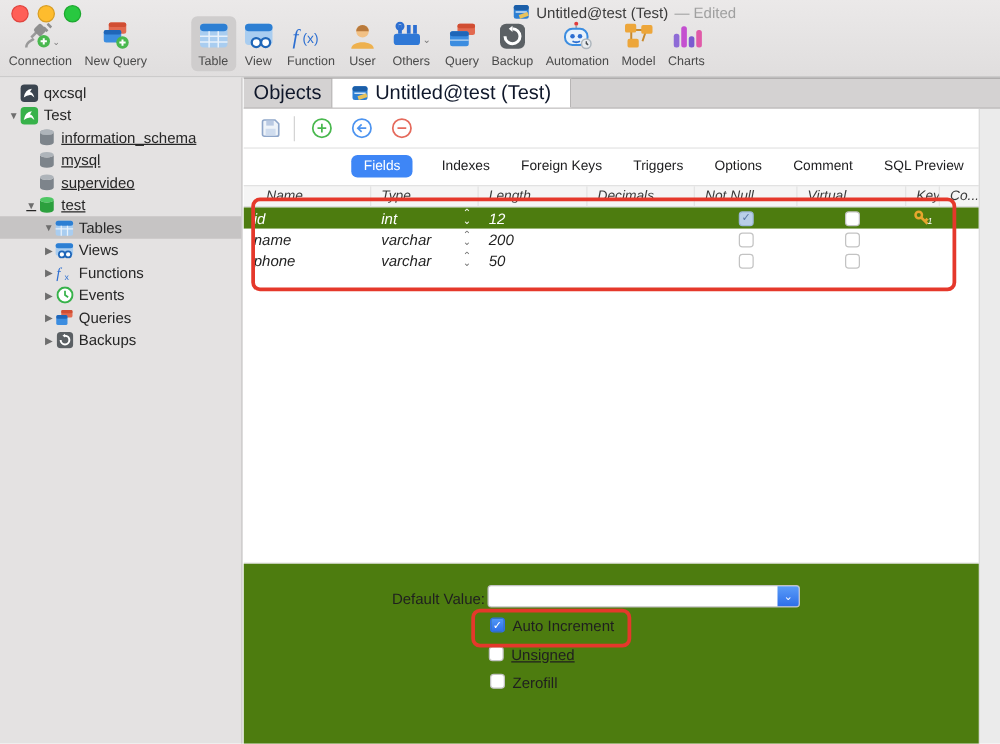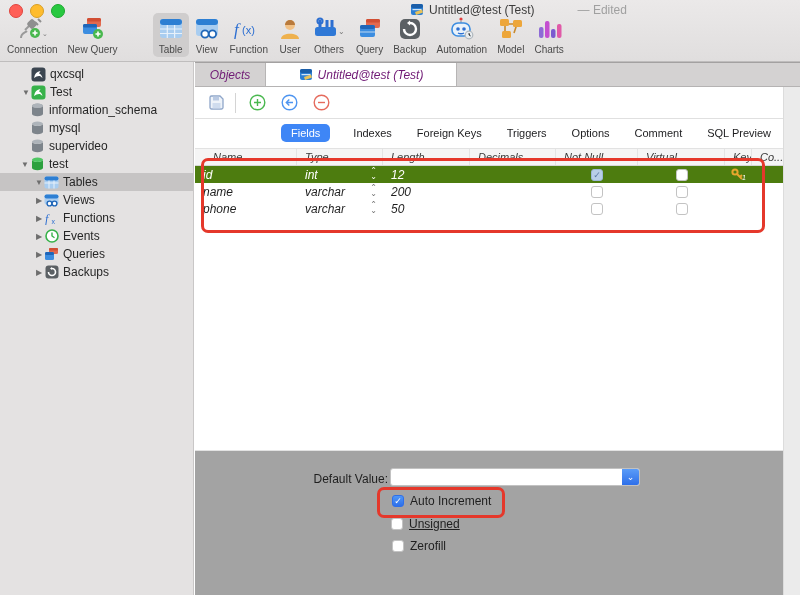--- a/index.html
+++ b/index.html
@@ -9,41 +9,41 @@
   
   .titlebar{position:absolute;left:0;top:0;width:800px;height:61px;
     background:linear-gradient(#ebe9e9,#e0dede);border-bottom:1px solid #bfbdbd;}
   .traffic{position:absolute;left:9px;top:4px;display:flex;gap:7px;}
   .dot{width:12px;height:12px;border-radius:50%;}
   .dot.red{background:#ff5f57;border:0.5px solid #e0443e;}
   .dot.yellow{background:#febc2e;border:0.5px solid #d89e24;}
   .dot.green{background:#28c840;border:0.5px solid #1da82f;}
   .win-title{position:absolute;left:410px;top:3px;display:flex;align-items:center;gap:5px;
     font-size:12px;color:#3c3c3c;white-space:nowrap;}
-  .win-title .edited{color:#a0a0a0;margin-left:38px;}
+  .win-title .edited{color:#a0a0a0;}
   .app-toolbar{position:absolute;left:2px;top:13px;display:flex;align-items:flex-start;}
   .tb-item{display:flex;flex-direction:column;align-items:center;padding:2px 5px;border-radius:5px;}
   .tb-item .tb-icon{height:28px;display:flex;align-items:center;justify-content:center;}
   .tb-item .tb-label{font-size:10px;color:#4a4a4a;margin-top:1px;white-space:nowrap;}
   .tb-item.selected{background:#cfcdcd;}
   .tb-gap{width:30px;}
 
   
   .sidebar{position:absolute;left:0;top:62px;width:194px;height:533px;
     background:#e4e2e2;border-right:1px solid #c9c7c7;padding-top:3px;box-sizing:border-box;}
   .tree-row{height:18px;display:flex;align-items:center;font-size:12px;color:#262626;white-space:nowrap;}
   .tree-row.selected{background:#c6c4c4;}
   .tree-arrow{width:10px;text-align:center;font-size:8px;color:#6e6e6e;flex:0 0 10px;}
   .tree-icon{width:15px;height:15px;flex:0 0 15px;margin-right:4px;display:flex;align-items:center;justify-content:center;}
-  .lvl0{padding-left:21px;} .lvl1{padding-left:20px;} .lvl2{padding-left:34px;}
+  .lvl0{padding-left:6px;} .lvl1{padding-left:20px;text-decoration:underline;} .lvl2{padding-left:34px;}
 
   
   .tabbar{position:absolute;left:195px;top:62px;width:605px;height:25px;
     background:#d4d2d2;border-top:1px solid #a3a1a1;border-bottom:1px solid #b5b3b3;display:flex;box-sizing:border-box;}
-  .tab{display:flex;align-items:center;justify-content:center;font-size:12px;color:#701a75;gap:5px;font-style:italic;}
+  .tab{display:flex;align-items:center;justify-content:center;font-size:16px;color:#0f172a;gap:5px;}
   .tab.inactive{width:70px;border-right:1px solid #b7b5b5;}
   .tab.active{width:190px;background:#fff;border-right:1px solid #b7b5b5;}
 
   .edit-toolbar{position:absolute;left:195px;top:87px;width:588px;height:32px;background:#fff;
     border-bottom:1px solid #e0e0e0;display:flex;align-items:center;box-sizing:border-box;}
   .et-btn{width:18px;height:18px;display:flex;align-items:center;justify-content:center;}
   .et-sep{width:1px;height:20px;background:#d4d4d4;margin:0 12px 0 10px;}
 
   .segrow{position:absolute;left:195px;top:119px;width:664px;height:27px;background:#fff;
     display:flex;align-items:center;justify-content:center;gap:21px;font-size:11px;color:#1d1d1f;}
@@ -72,27 +72,27 @@
   .cbox.checked-blue{background:linear-gradient(#4f97f7,#2e6fe9);border-color:#2e6fe9;color:#fff;}
   .cbox.checked-blue::after{content:"✓";font-size:9px;}
 
   .keynum{font-size:7px;color:#3a3a3a;margin-left:-2px;margin-top:6px;}
   .grow.selected .keynum{color:#fff;}
 
   .hsep{position:absolute;left:195px;top:450px;width:588px;height:1px;background:#e2e2e2;}
   .right-strip{position:absolute;left:783px;top:87px;width:17px;height:508px;background:#ebebeb;border-left:1px solid #dcdcdc;box-sizing:border-box;}
 
   
-  .props{position:absolute;left:195px;top:451px;width:588px;height:144px;background:#a3a3a3;font-size:12px;color:#1f1f1f;}
+  .props{position:absolute;left:195px;top:451px;width:588px;height:144px;background:#4d7c0f;font-size:12px;color:#1f1f1f;}
   .dv-label{position:absolute;left:115px;top:21px;width:78px;text-align:right;}
   .combo{position:absolute;left:195px;top:17px;width:250px;height:18px;border:1px solid #c2c2c2;border-radius:3px;
     background:#fff;box-sizing:border-box;}
   .combo-btn{position:absolute;right:0;top:0;width:17px;height:16px;border-radius:0 2px 2px 0;
     background:linear-gradient(#5a9cf8,#2e6fe9);color:#fff;display:flex;align-items:center;justify-content:center;font-size:9px;}
-  .prop-check{position:absolute;display:flex;align-items:center;gap:6px;}
+  .prop-check{position:absolute;display:flex;align-items:flex-start;gap:6px;}
 
   
   .anno{position:absolute;border:3px solid #e5382b;border-radius:7px;pointer-events:none;}
   .anno1{left:201px;top:158px;width:558px;height:69px;}
   .anno2{left:377px;top:487px;width:122px;height:25px;}
 
   svg{display:block;}
 </style>
 </head>
 <body>

